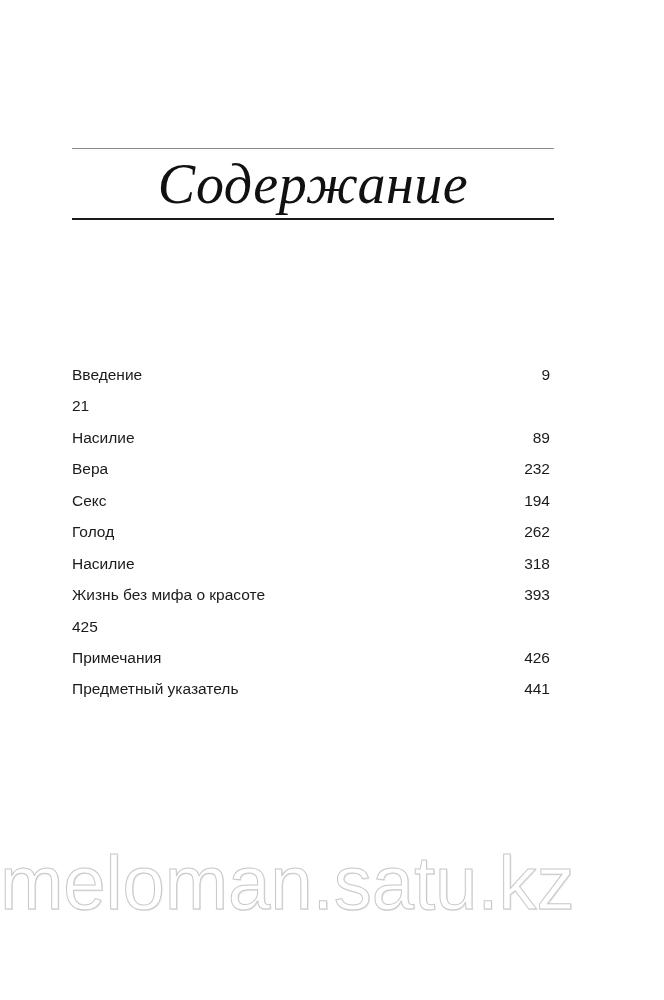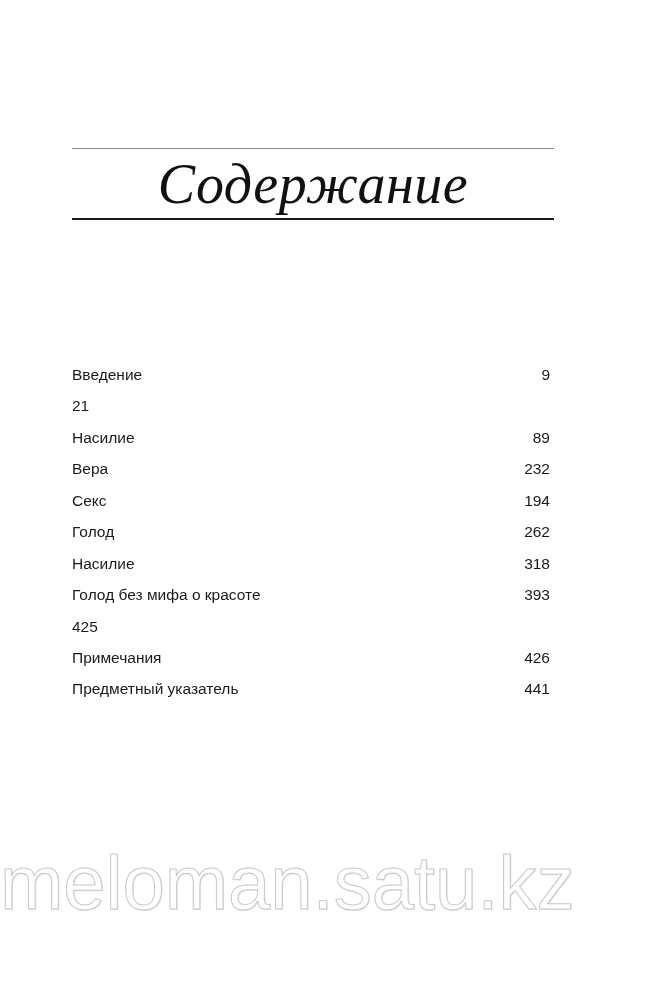--- a/index.html
+++ b/index.html
@@ -116,21 +116,21 @@
   </li>
   <li class="toc-row">
     <span class="toc-title">Голод</span>
     <span class="toc-page">262</span>
   </li>
   <li class="toc-row">
     <span class="toc-title">Насилие</span>
     <span class="toc-page">318</span>
   </li>
   <li class="toc-row">
-    <span class="toc-title">Голод без мифа о красоте</span>
+    <span class="toc-title">Жизнь без мифа о красоте</span>
     <span class="toc-page">393</span>
   </li>
   <li class="toc-row">
     <span class="toc-page">425</span>
   </li>
   <li class="toc-row">
     <span class="toc-title">Примечания</span>
     <span class="toc-page">426</span>
   </li>
   <li class="toc-row">

